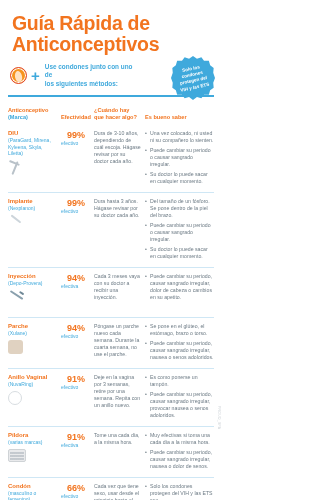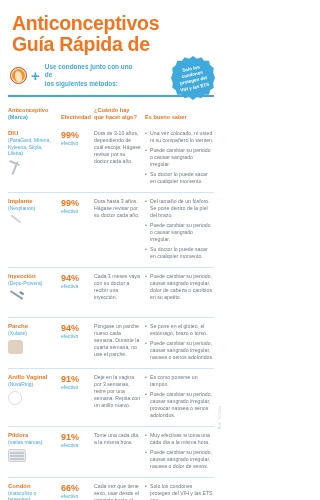--- a/index.html
+++ b/index.html
@@ -71,21 +71,21 @@
   .c1 { width:53px; flex:0 0 53px; padding-right:3px; }
   .c2 { width:33px; flex:0 0 33px; padding-right:3px; }
   .c3 { width:51px; flex:0 0 51px; padding-right:4px; }
   .c4 { flex:1 1 auto; }
 
   .hdr .ch { font-size:5.6px; font-weight:bold; color:#f2741f; line-height:7px; }
   .hdr .sub { font-size:5.6px; color:#3fa9dc; font-weight:bold; line-height:7px; }
 
   .m-name { font-size:6px; font-weight:bold; color:#f2741f; line-height:7.4px; }
   .m-brand { font-size:5px; color:#3fa9dc; line-height:6.4px; }
-  .pct { font-size:9px; font-weight:bold; color:#f2741f; line-height:10px; }
+  .pct { font-size:9px; font-weight:bold; color:#f2741f; line-height:10px;text-align:center; }
   .pct-lbl { font-size:5px; color:#3fa9dc; line-height:6.5px; }
   .cell-txt { font-size:5.2px; line-height:7px; color:#6d7b85; }
   ul.bullets { list-style:none; }
   ul.bullets li {
     font-size:5.2px; line-height:7px; color:#6d7b85;
     padding-left:5px; position:relative; margin-bottom:3px;
   }
   ul.bullets li:before {
     content:"\2022"; position:absolute; left:0; top:0; color:#6d7b85;
   }
@@ -129,22 +129,22 @@
     font-size:3.4px; color:#c8ced3;
     writing-mode:vertical-rl; letter-spacing:0.3px;
   }
 </style>
 </head>
 <body>
 
 <div class="page">
 
   <div class="title-block">
+    <div class="title-line">Guía Rápida de</div>
     <div class="title-line l2">Anticonceptivos</div>
-    <div class="title-line">Guía Rápida de</div>
   </div>
 
   <div class="banner">
     <span class="condom-ic"></span>
     <span class="plus">+</span>
     <div class="banner-txt">
       <div>Use condones junto con uno de</div>
       <div>los siguientes métodos:</div>
     </div>
   </div>

